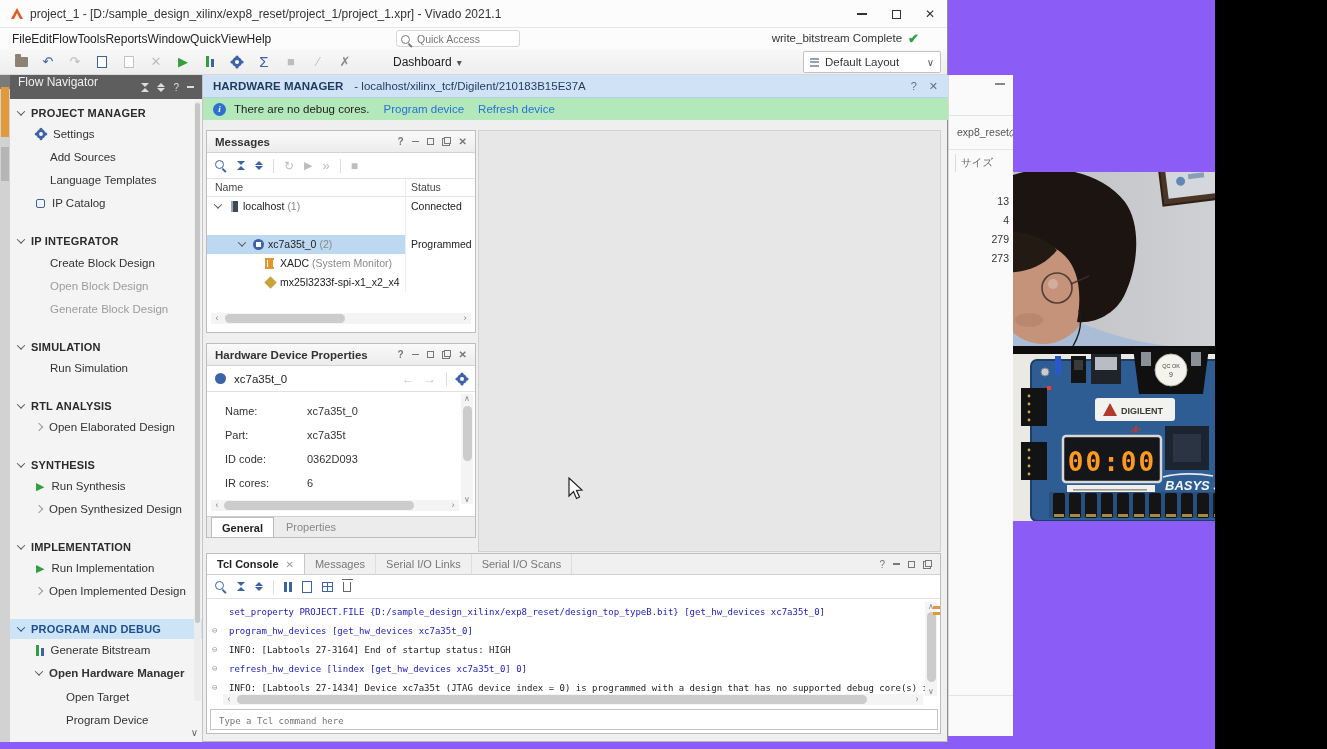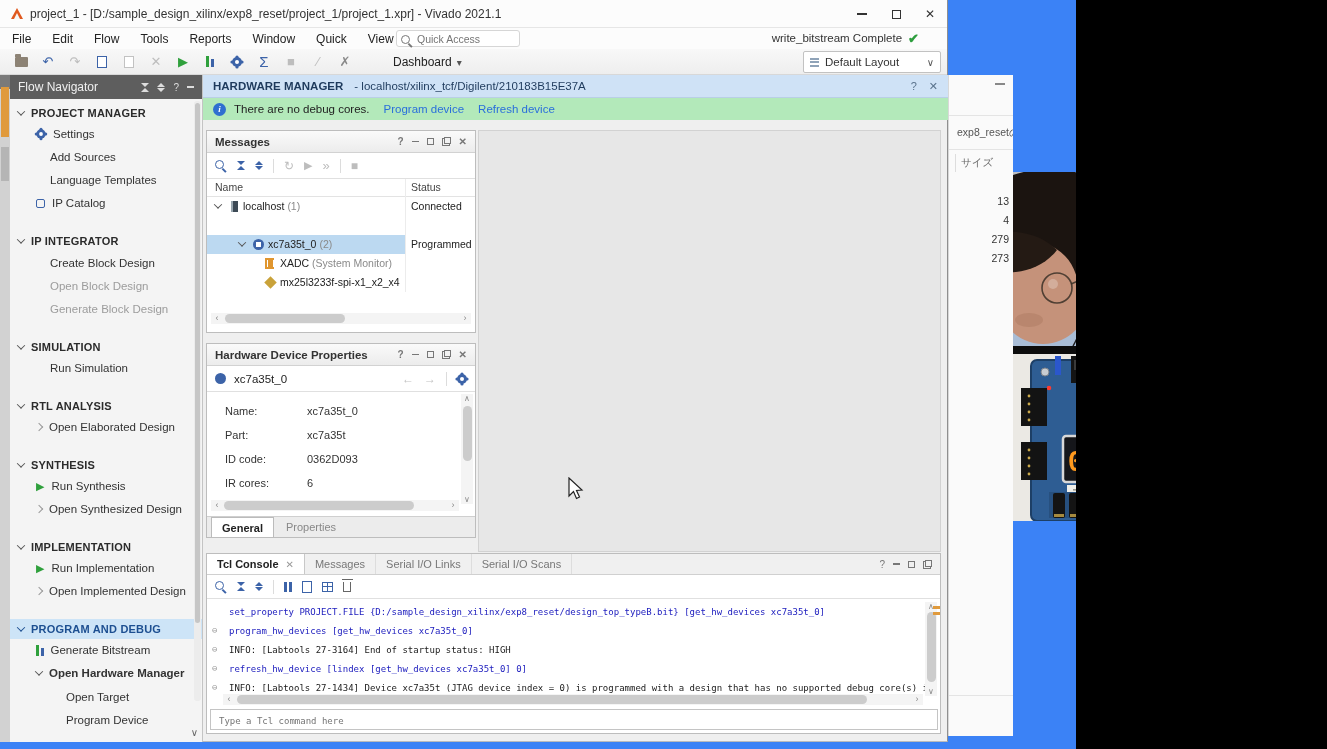--- a/index.html
+++ b/index.html
@@ -1,30 +1,30 @@
 <!DOCTYPE html>
 <html><head>
 <meta charset="utf-8">
 <style>
   html,body{margin:0;padding:0;background:#000;}
   *{box-sizing:border-box;}
-  #stage{position:relative;width:1076px;height:749px;background:#3b82f6;overflow:hidden;
+  #stage{position:relative;width:1215px;height:749px;background:#8b5cf6;overflow:hidden;
          font-family:"Liberation Sans",sans-serif;-webkit-font-smoothing:antialiased;}
   .abs{position:absolute;}
 
   
   #vivado{position:absolute;left:0;top:0;width:948px;height:742px;background:#efefef;
           border-right:1px solid #8f8f8f;border-bottom:1px solid #bbb;}
   .titlebar{position:absolute;left:0;top:0;width:100%;height:28px;background:#fcfcfc;border-bottom:1px solid #e6e6e6;}
   .title-text{position:absolute;left:30px;top:0;line-height:28px;font-size:12px;color:#333;white-space:nowrap;}
   .winbtn{position:absolute;top:0;width:34px;height:28px;display:flex;align-items:center;justify-content:center;color:#333;font-size:12px;}
   .wb-bar{width:10px;height:1.6px;background:#333;}
   .wb-sq{width:9px;height:9px;border:1.2px solid #333;}
 
-  .menubar{position:absolute;left:0;top:28px;width:100%;height:21px;background:#fcfcfc;display:flex;align-items:center;padding-left:12px;gap:21px;font-size:12px;color:#222;}
+  .menubar{position:absolute;left:0;top:28px;width:100%;height:21px;background:#fcfcfc;display:flex;align-items:center;padding-left:12px;font-size:12px;color:#222;}
   .menubar span{cursor:default;}
   .qa-box{position:absolute;left:396px;top:30px;width:124px;height:17px;border:1px solid #d6d6d6;border-radius:3px;background:#fff;}
   .qa-box input{position:absolute;left:18px;top:0;width:100px;height:15px;border:none;outline:none;font-size:10.5px;color:#555;background:transparent;font-family:"Liberation Sans",sans-serif;}
   .icon-search{position:relative;width:12px;height:12px;display:inline-block;}
   .icon-search::before{content:"";position:absolute;left:0;top:0;width:7px;height:7px;border:1.6px solid #777;border-radius:50%;}
   .icon-search::after{content:"";position:absolute;left:8px;top:8px;width:1.8px;height:4.5px;background:#777;transform:rotate(-45deg);}
   .icon-search.blue::before{border-color:#3c63a8;}
   .icon-search.blue::after{background:#3c63a8;}
   .bitstream{position:absolute;right:28px;top:28px;height:20px;display:flex;align-items:center;font-size:11.5px;color:#333;}
   .check{color:#2e9e3e;font-size:13px;margin-left:6px;font-weight:bold;}
@@ -49,21 +49,21 @@
   .layout-sel .dd{margin-left:auto;color:#555;font-size:10px;}
 
   
   .edge-strip{position:absolute;left:0;top:75px;width:10px;height:667px;background:#d2d2d2;}
   .edge-strip .hdr{position:absolute;left:0;top:0;width:10px;height:14px;background:#7a7a7a;}
   .edge-strip .orange{position:absolute;left:1px;top:12px;width:8px;height:50px;background:#e09a3c;}
   .edge-strip .tick{position:absolute;left:1px;top:72px;width:8px;height:34px;background:#b5b5b5;}
 
   
   .flownav{position:absolute;left:10px;top:75px;width:193px;height:667px;background:#f4f4f4;border-right:1px solid #c4c4c4;overflow:hidden;}
-  .fn-header{position:absolute;left:0;top:0;width:100%;height:24px;background:#5e5e5e;color:#f0f0f0;font-size:12px;display:flex;align-items:center;padding:0 8px;}
+  .fn-header{position:absolute;left:0;top:0;width:100%;height:24px;background:#5e5e5e;color:#f0f0f0;font-size:12px;display:flex;padding:0 8px;}
   .fn-hicons{margin-left:auto;display:flex;align-items:center;gap:8px;color:#ddd;font-size:10px;}
   .fn-row{position:absolute;height:20px;display:flex;align-items:center;gap:7px;font-size:11.5px;color:#333;white-space:nowrap;}
   .fn-sec{font-weight:bold;color:#2b2b2b;font-size:11px;letter-spacing:.2px;}
   .fn-dis{color:#9c9c9c;}
   .fn-band{position:absolute;left:0;width:193px;height:20px;background:#cde4f7;}
   .fn-bold{font-weight:bold;}
   .caret{width:6px;height:6px;border-right:1.6px solid #555;border-bottom:1.6px solid #555;display:inline-block;transform:rotate(45deg) translate(-1px,-1px);}
   .caret.r{transform:rotate(-45deg);}
   .caret.gray{border-color:#999;}
   .icon-ip{width:9px;height:9px;border:1.6px solid #3c63a8;border-radius:2px;}

